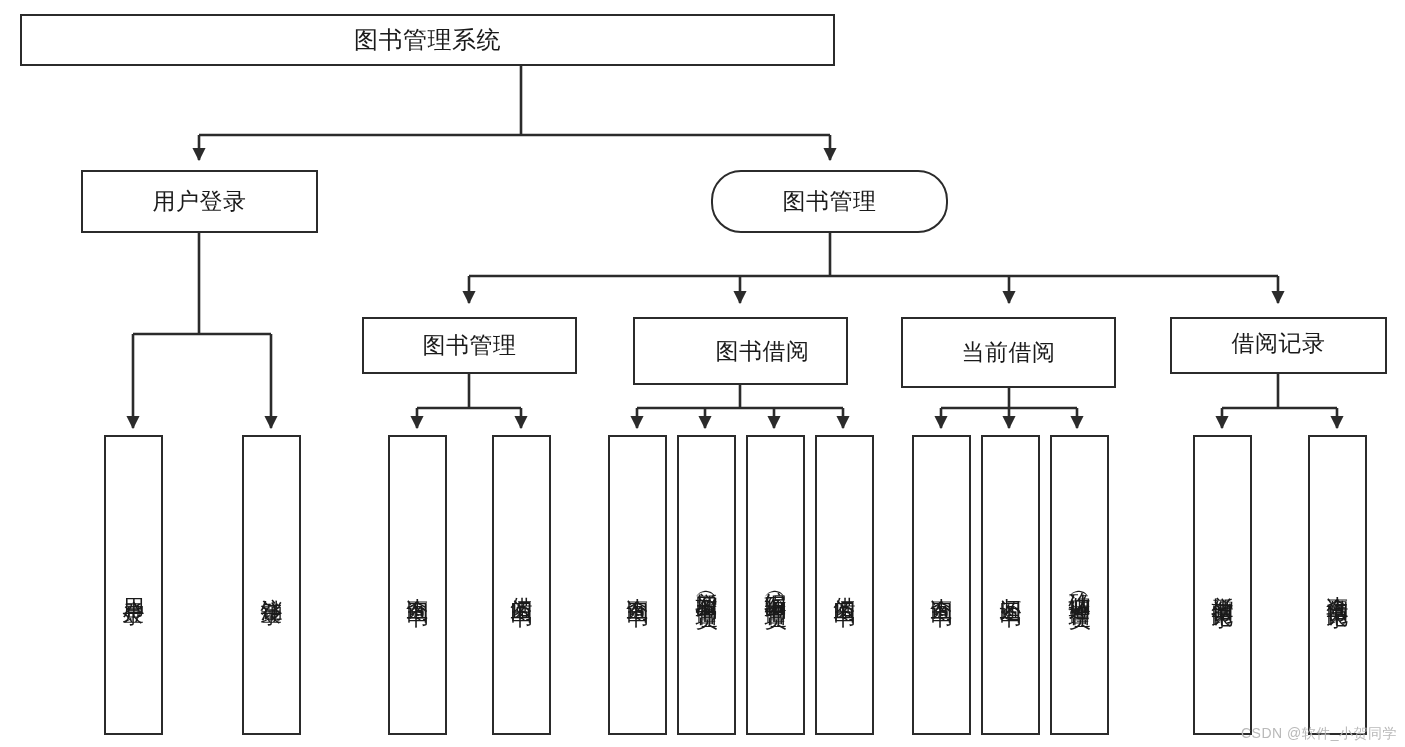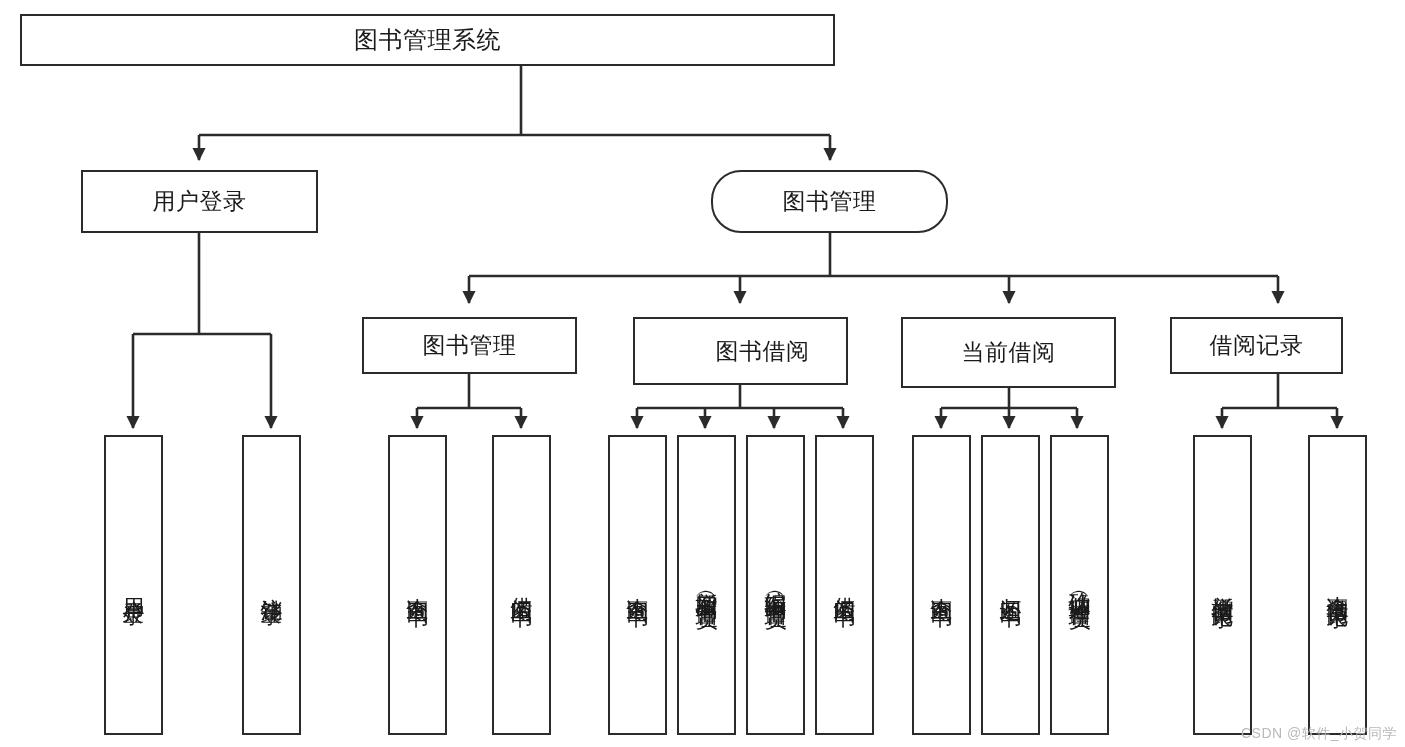--- a/index.html
+++ b/index.html
@@ -143,21 +143,21 @@
   </div>
 
   <div class="node horiz" style="left:633px; top:317px; width:215px; height:68px;padding-left:44px;">
     <span class="label">图书借阅</span>
   </div>
 
   <div class="node horiz" style="left:901px; top:317px; width:215px; height:71px;">
     <span class="label">当前借阅</span>
   </div>
 
-  <div class="node horiz" style="left:1170px; top:317px; width:173px; height:57px;">
+  <div class="node horiz" style="left:1170px; top:317px; width:217px; height:57px;font-family:Liberation Mono, monospace;">
     <span class="label">借阅记录</span>
   </div>
 
   <div class="node vert" style="left:104px; top:435px; width:59px; height:300px;">
     <span class="label">用户登录</span>
   </div>
 
   <div class="node vert" style="left:242px; top:435px; width:59px; height:300px;">
     <span class="label">注销登录</span>
   </div>

